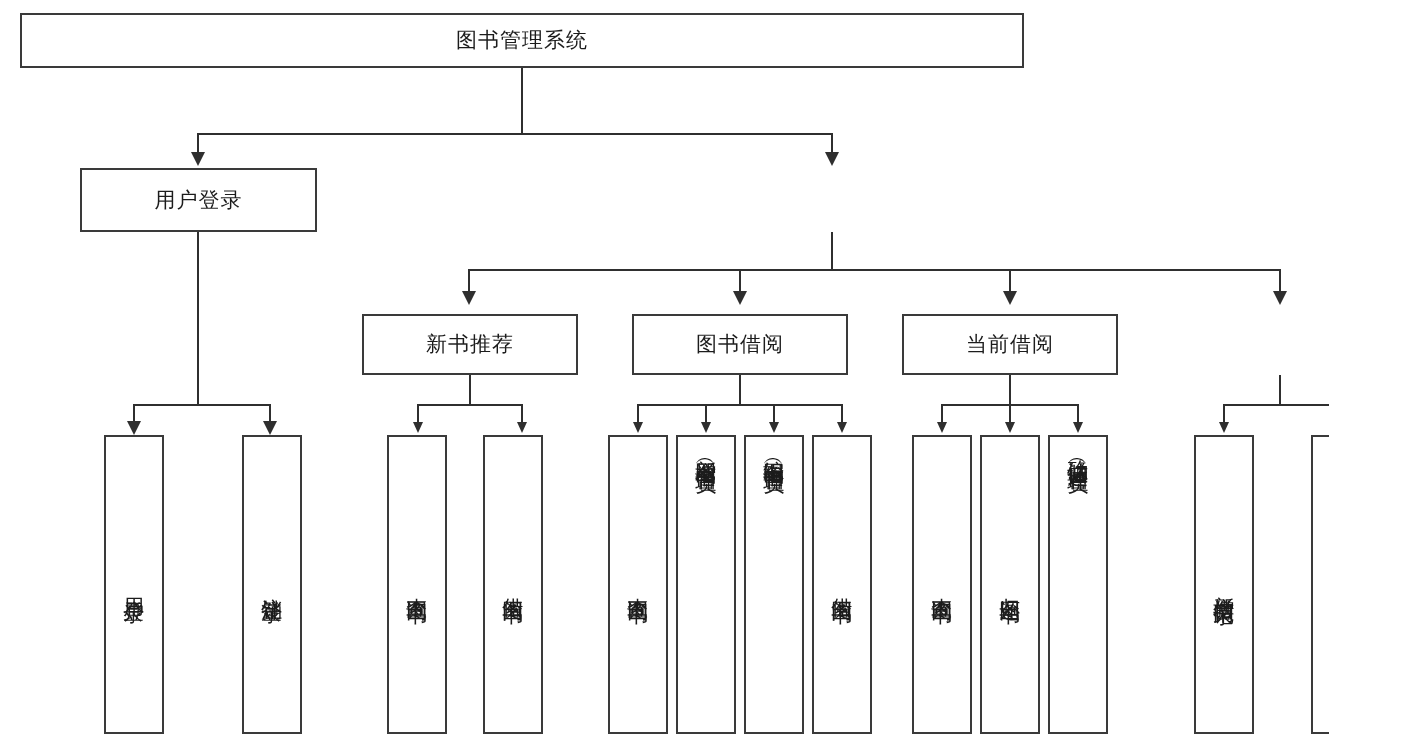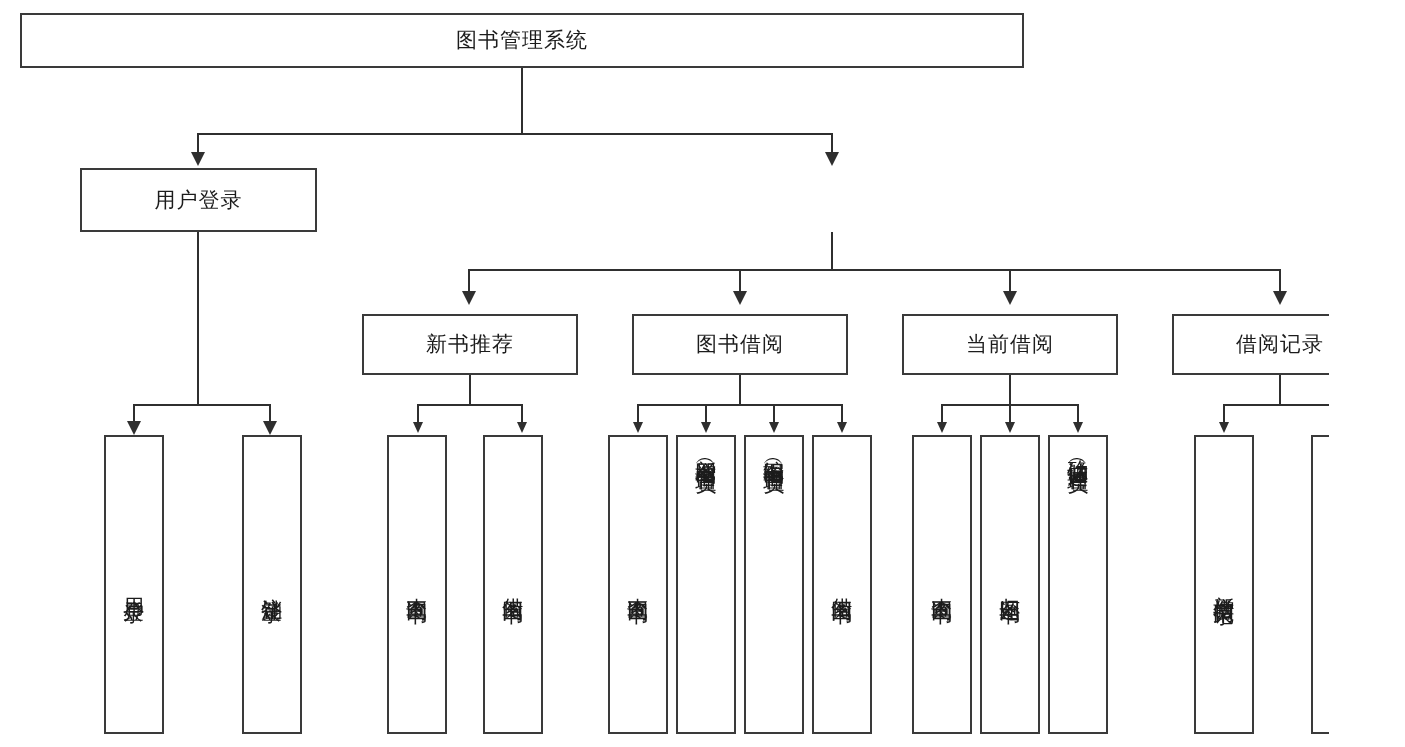--- a/index.html
+++ b/index.html
@@ -130,23 +130,20 @@
   <div class="arrow" style="left:1273px;top:291px;"></div>
 
   <div class="node" style="left:362px;top:314px;width:216px;height:61px;">
     <span class="label">新书推荐</span>
   </div>
   <div class="node" style="left:632px;top:314px;width:216px;height:61px;">
     <span class="label">图书借阅</span>
   </div>
   <div class="node" style="left:902px;top:314px;width:216px;height:61px;">
     <span class="label">当前借阅</span>
-  </div>
-  <div class="node" style="left:1172px;top:314px;width:216px;height:61px;">
-    <span class="label">借阅记录</span>
   </div>
 
   <div class="vline" style="left:469px;top:375px;height:30px;"></div>
   <div class="hline" style="left:417px;top:404px;width:104px;"></div>
   <div class="vline" style="left:417px;top:404px;height:19px;"></div>
   <div class="arrow small" style="left:413px;top:422px;"></div>
   <div class="vline" style="left:521px;top:404px;height:19px;"></div>
   <div class="arrow small" style="left:517px;top:422px;"></div>
 
   <div class="vline" style="left:739px;top:375px;height:30px;"></div>

